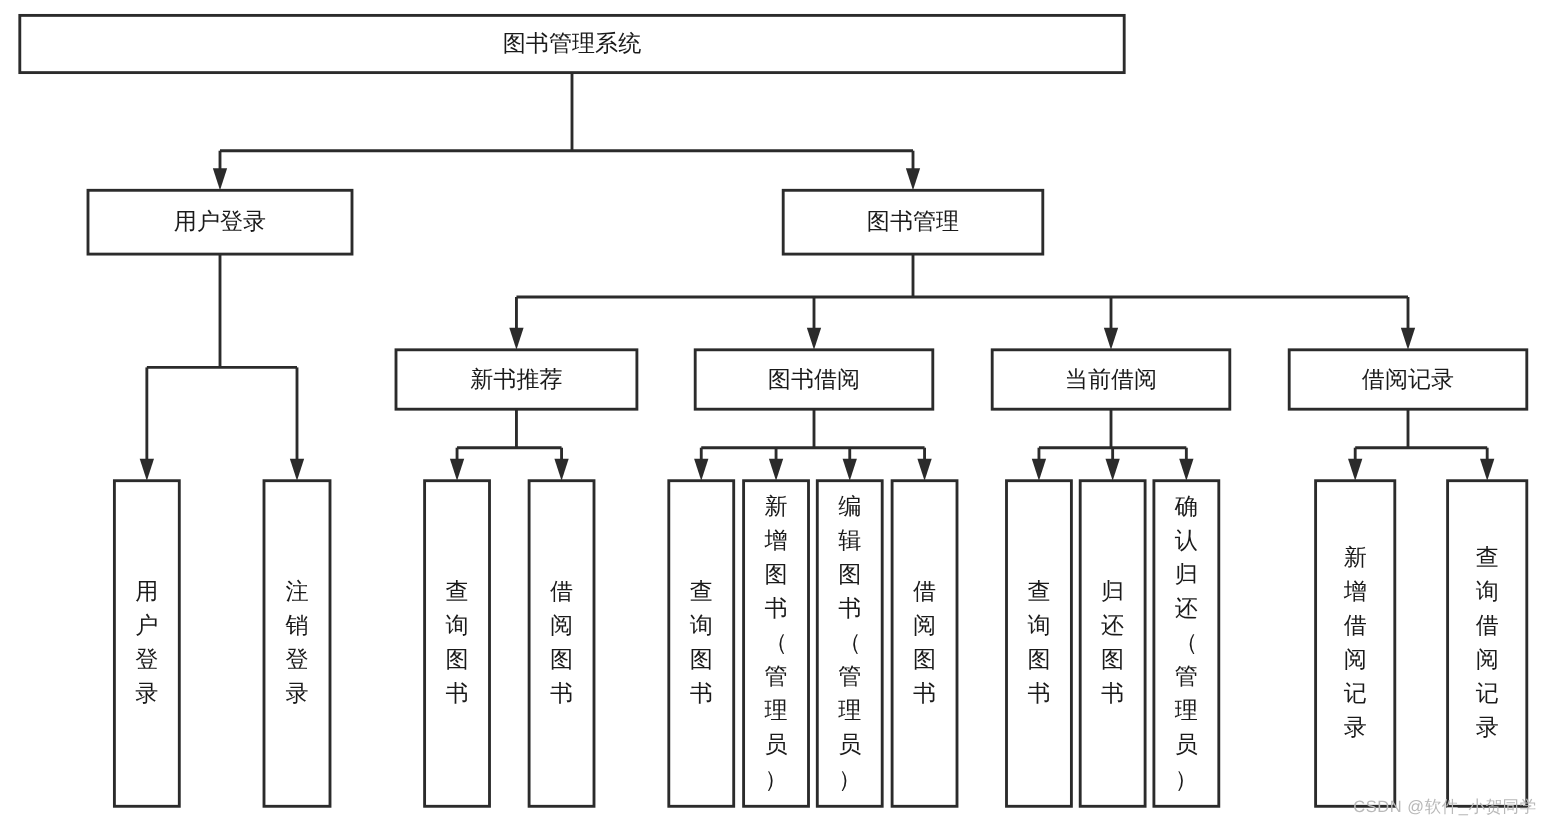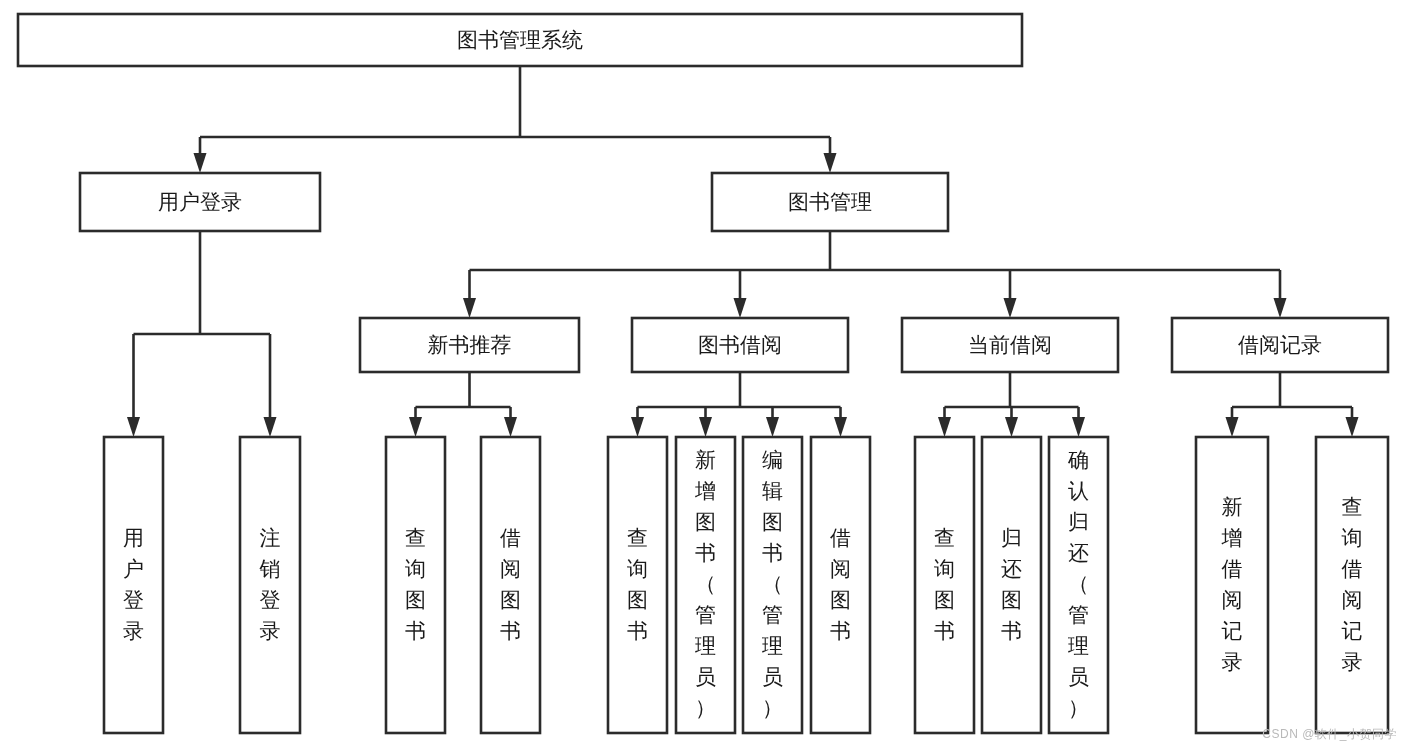--- a/index.html
+++ b/index.html
@@ -19,21 +19,21 @@
     text-anchor:middle;
     dominant-baseline:middle;
   }
   .node-label.horizontal{font-size:21px;}
   .node-label.vertical{font-size:21px;}
   .connector{stroke:#2b2b2b;stroke-width:2.6;fill:none;stroke-linecap:butt;}
   .arrow-head{fill:#2b2b2b;stroke:none;}
   .watermark{
     position:absolute;
     right:8px;bottom:4px;
-    font-size:12px;
+    font-size:15px;
     color:#b9b9b9;
     font-family:"Liberation Sans","DejaVu Sans",sans-serif;
     letter-spacing:0.5px;
     white-space:nowrap;
     user-select:none;
     text-align:right;
   }
 </style>
 </head>
 <body>

